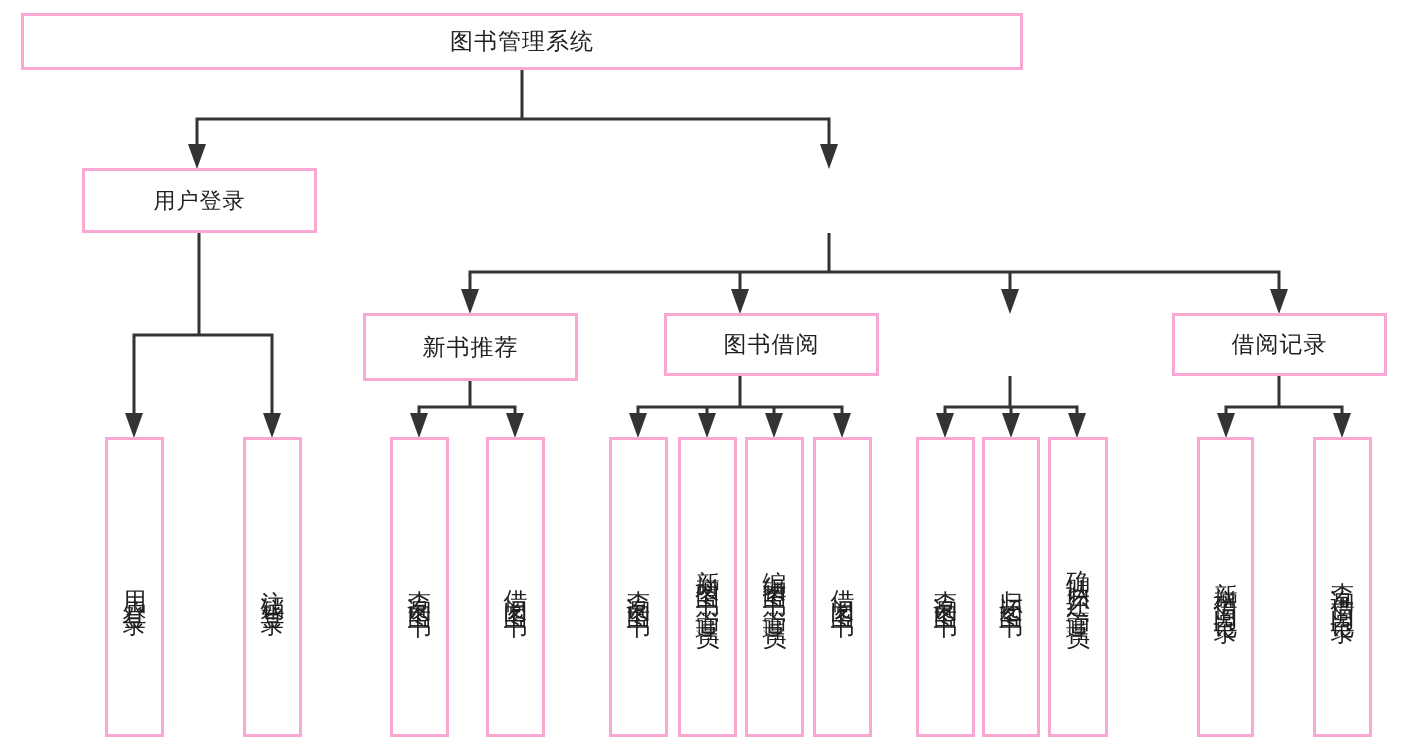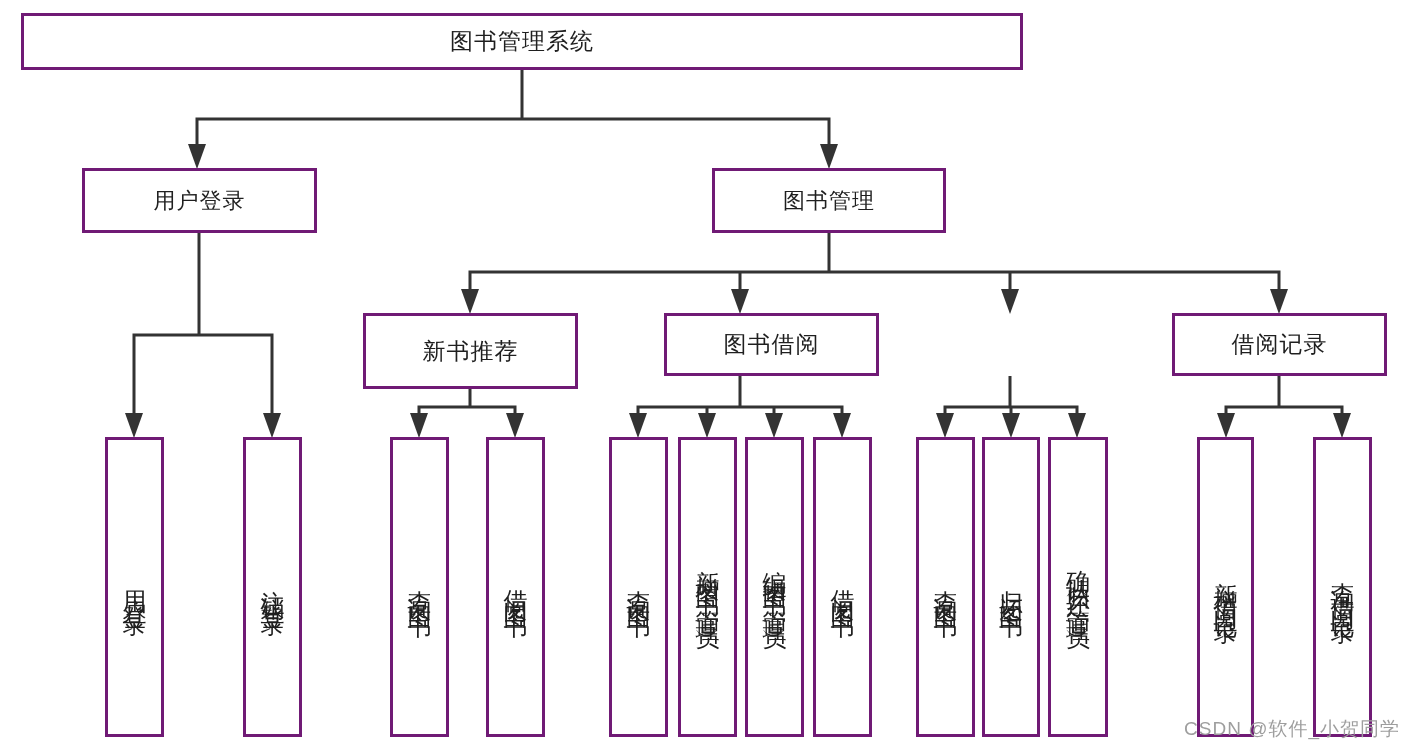--- a/index.html
+++ b/index.html
@@ -14,21 +14,21 @@
   }
   .connector-layer {
     position: absolute;
     left: 0; top: 0;
     width: 1405px; height: 747px;
     z-index: 0;
   }
   .node {
     position: absolute;
     box-sizing: border-box;
-    border: 3px solid #701a75;
+    border: 3px solid #f9a8d4;
     background: #ffffff;
     display: flex;
     align-items: center;
     justify-content: center;
     z-index: 1;
   }
   .node.root  { font-size: 23px; letter-spacing: 1px; }
   .node.branch { font-size: 22px; letter-spacing: 1px; }
   .node.section { font-size: 23px; letter-spacing: 1px; }
   .node.leaf {
@@ -86,25 +86,22 @@
     </g>
   </svg>
 
   <div class="node root" style="left:21px; top:13px; width:1002px; height:57px;">
     <span>图书管理系统</span>
   </div>
 
   <div class="node branch" style="left:82px; top:168px; width:235px; height:65px;">
     <span>用户登录</span>
   </div>
-  <div class="node branch" style="left:712px; top:168px; width:234px; height:65px;">
-    <span>图书管理</span>
-  </div>
 
-  <div class="node section" style="left:363px; top:313px; width:215px; height:76px;">
+  <div class="node section" style="left:363px; top:313px; width:215px; height:68px;">
     <span>新书推荐</span>
   </div>
   <div class="node section" style="left:664px; top:313px; width:215px; height:63px;">
     <span>图书借阅</span>
   </div>
   <div class="node section" style="left:1172px; top:313px; width:215px; height:63px;">
     <span>借阅记录</span>
   </div>
 
   <div class="node leaf" style="left:105px; top:437px; width:59px; height:300px;">
@@ -144,15 +141,14 @@
     <span>确认归还（管理员）</span>
   </div>
 
   <div class="node leaf" style="left:1197px; top:437px; width:57px; height:300px;">
     <span>新增借阅记录</span>
   </div>
   <div class="node leaf" style="left:1313px; top:437px; width:59px; height:300px;">
     <span>查询借阅记录</span>
   </div>
 
-  <div class="watermark">CSDN @软件_小贺同学</div>
 
 </div>
 
 </body></html>

